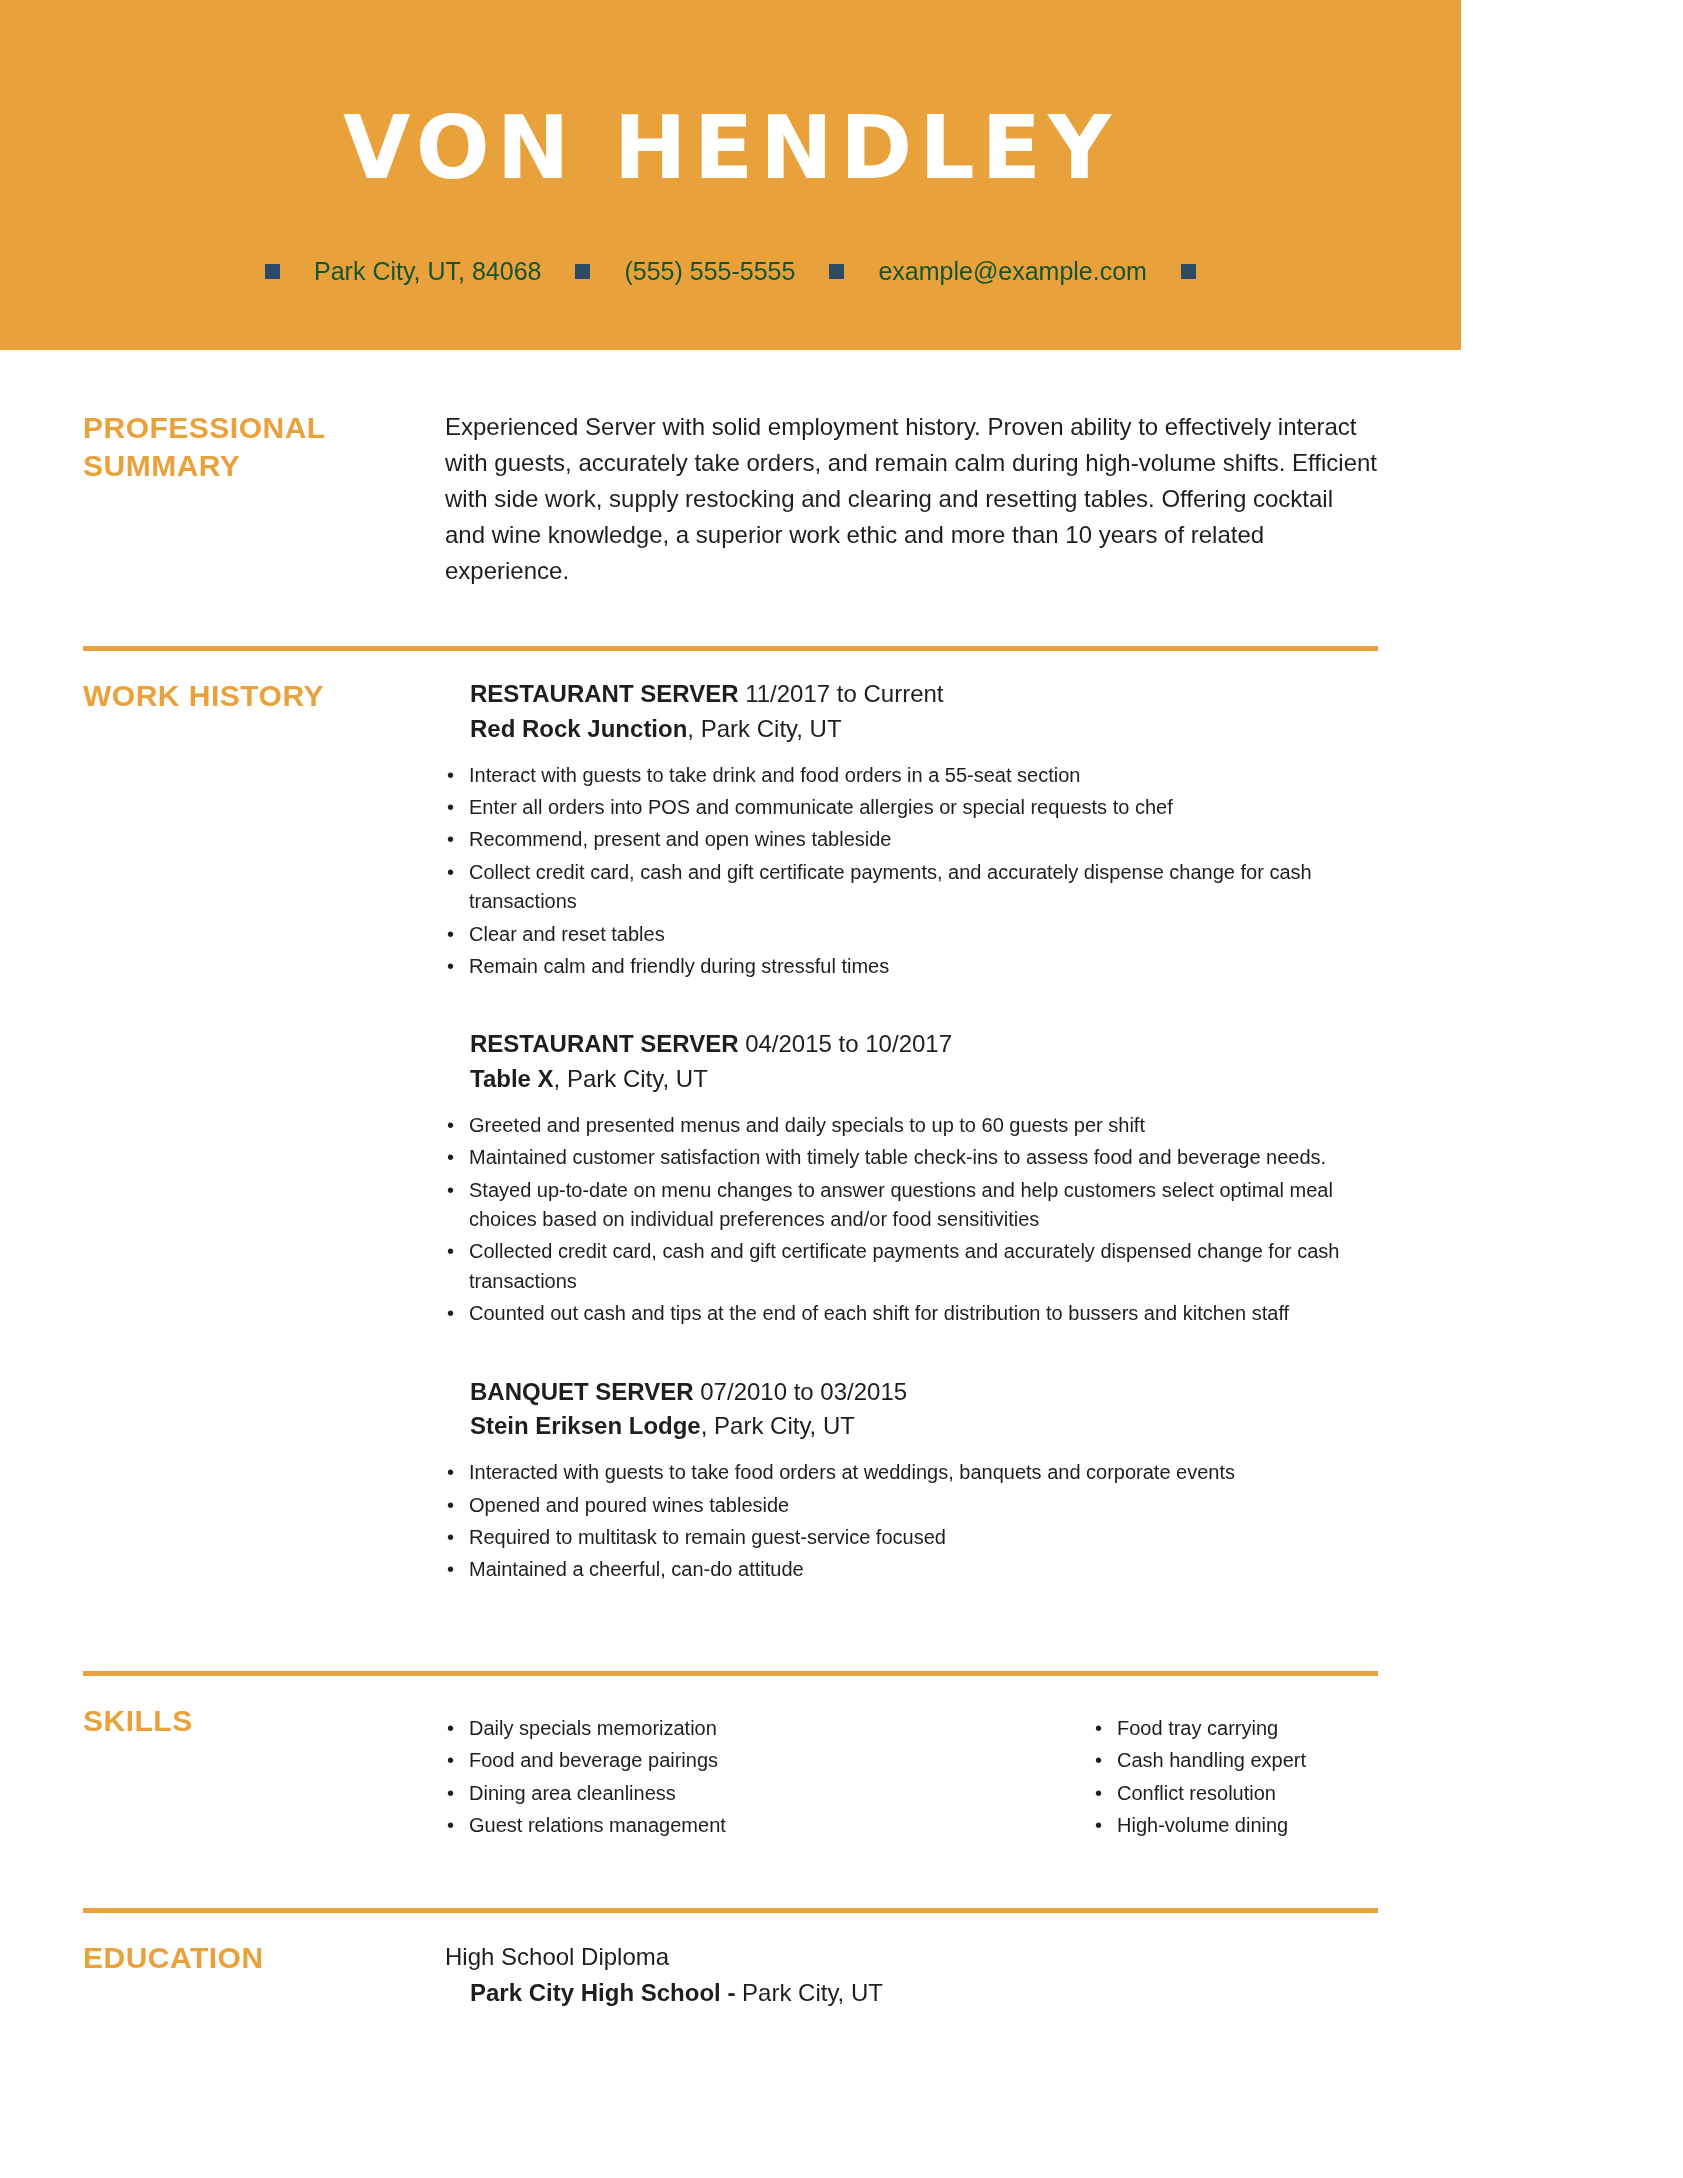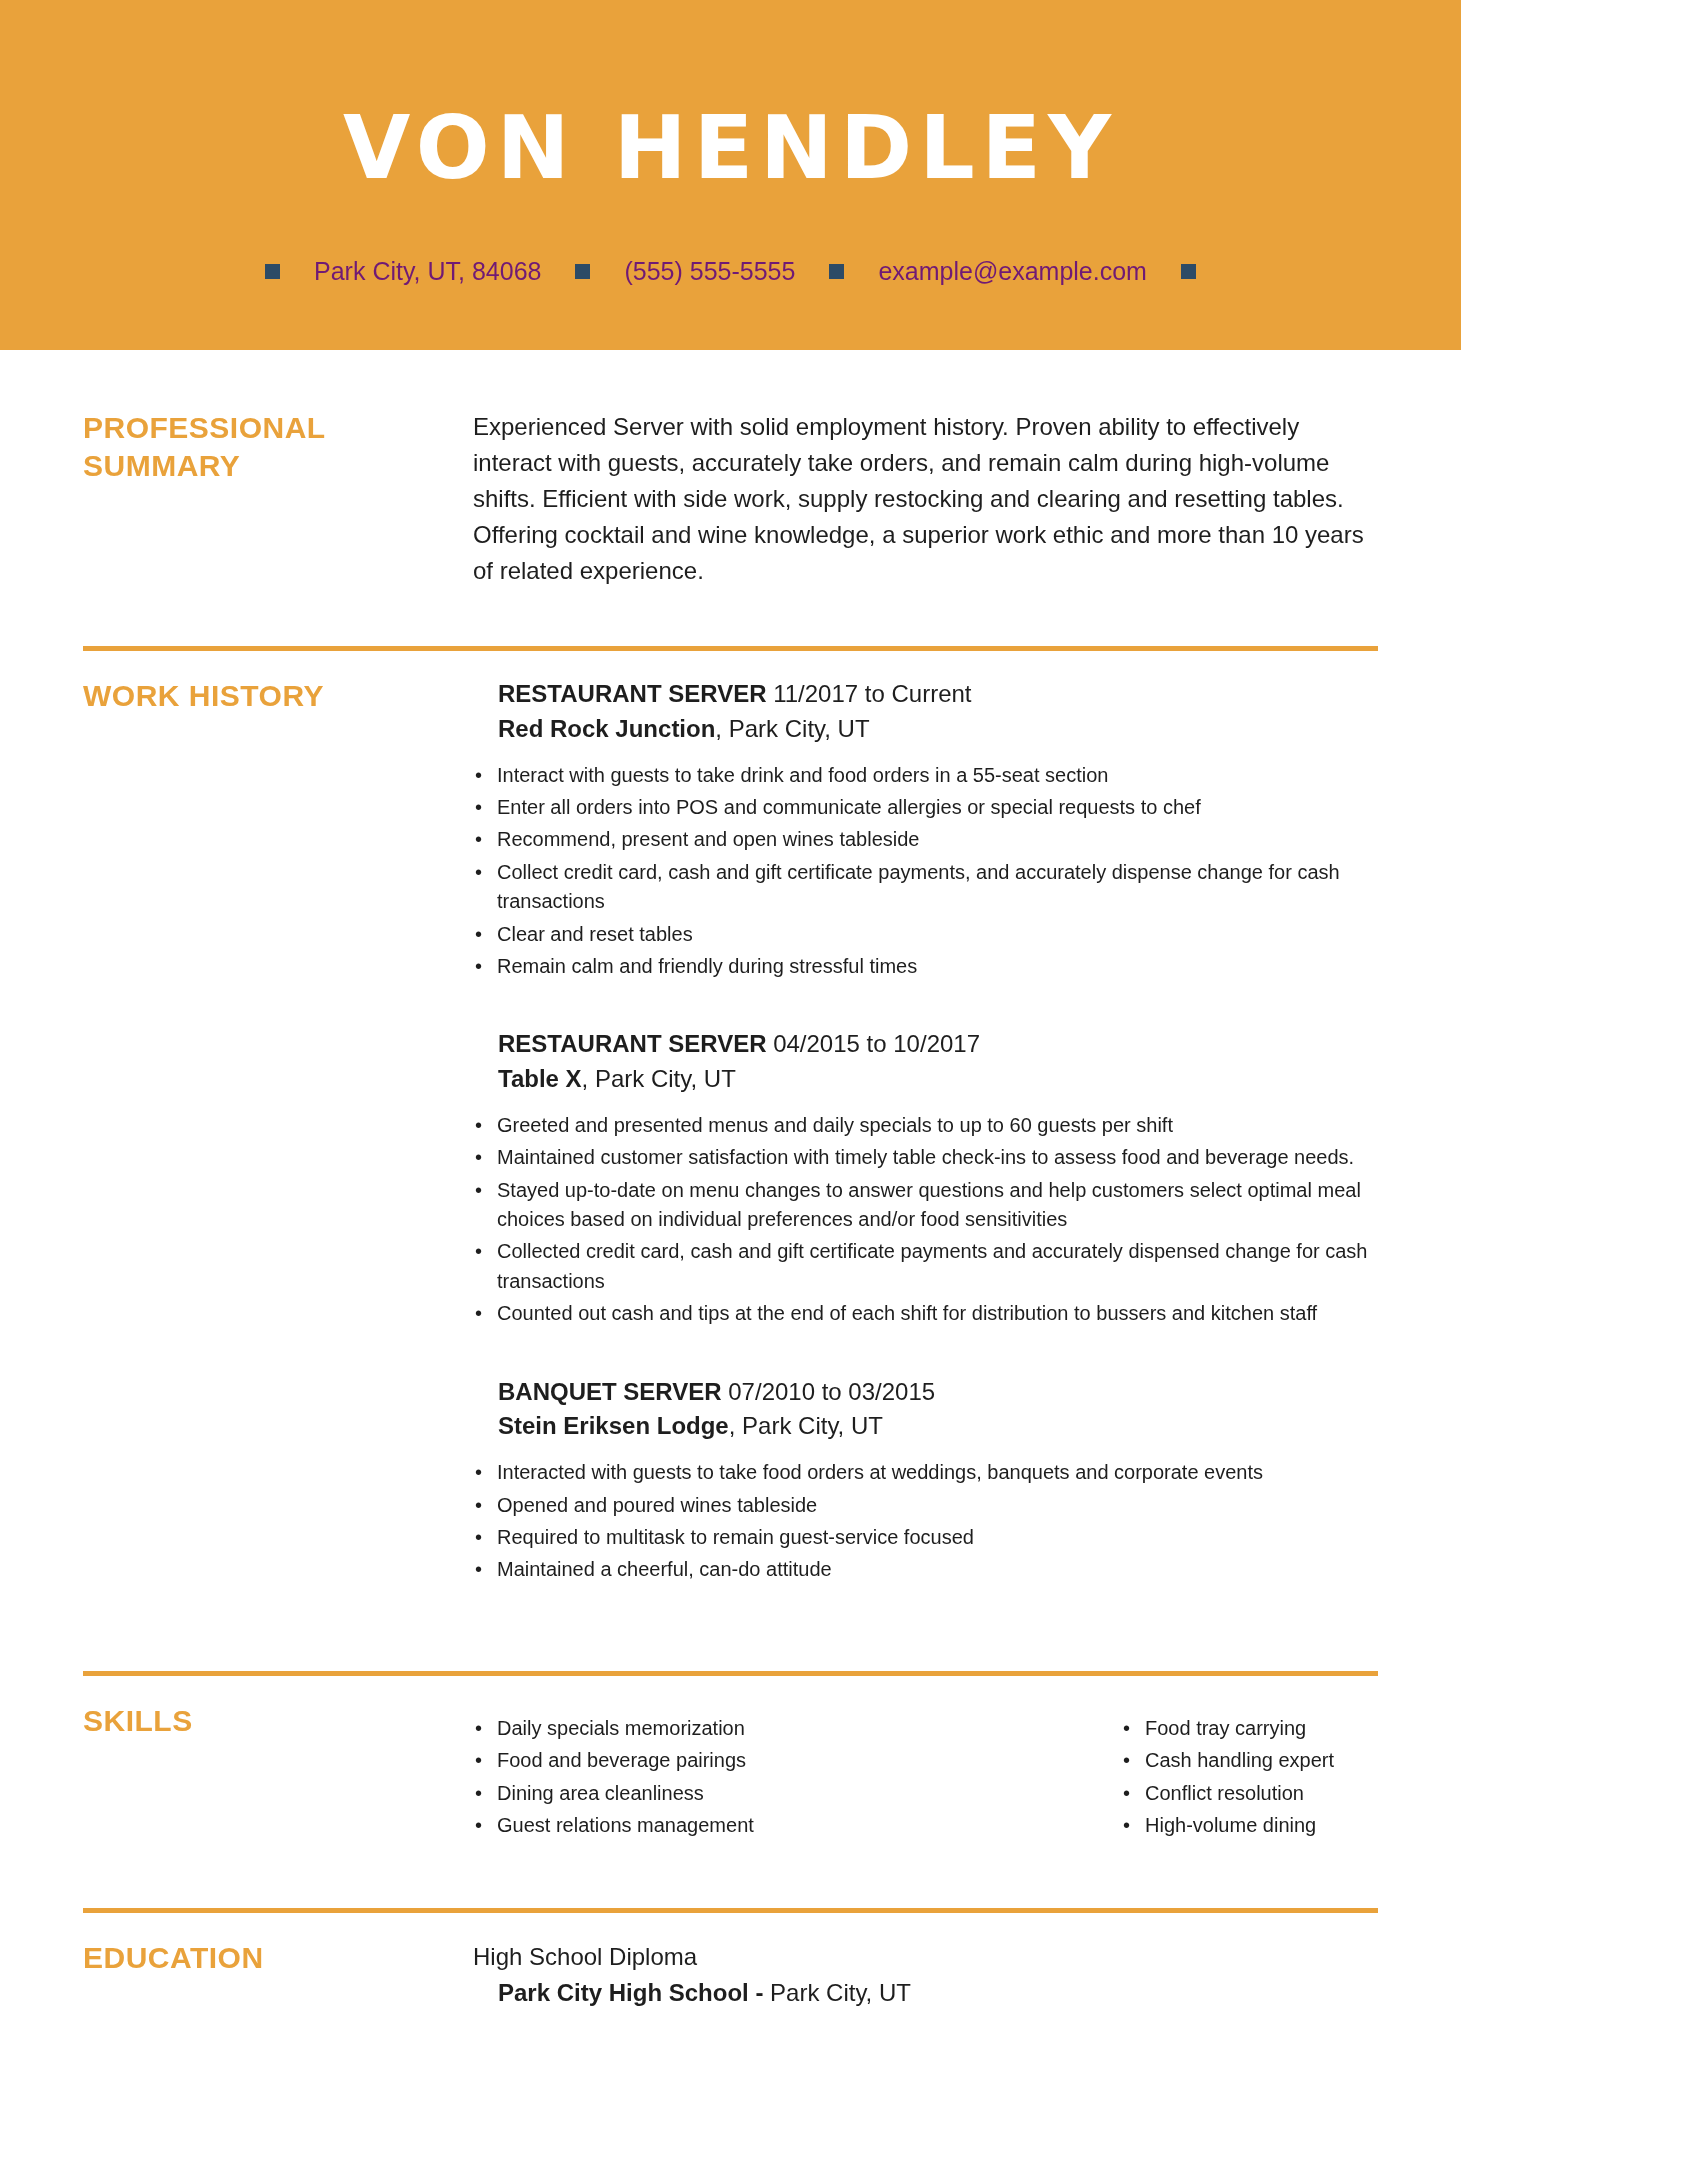--- a/index.html
+++ b/index.html
@@ -31,36 +31,36 @@
     color: #ffffff;
     text-align: center;
     white-space: nowrap;
   }
   .contact {
     display: flex;
     align-items: center;
     gap: 34px;
     margin-top: 63px;
     font-size: 25px;
-    color: #701a75;
+    color: #14532d;
   }
   .sq {
     width: 15px;
     height: 15px;
     background: #2D4B66;
     display: inline-block;
     flex: 0 0 auto;
   }
 
   
   .main { padding: 0 83px; }
   .row {
     display: grid;
     grid-template-columns: 279px 1fr;
-    column-gap: 111px;
+    column-gap: 83px;
     align-items: start;
   }
   h2.section-title {
     color: #E9A23B;
     font-size: 30px;
     font-weight: bold;
     line-height: 1.28;
     letter-spacing: 0.5px;
   }
   .summary-row { margin-top: 59px; }

